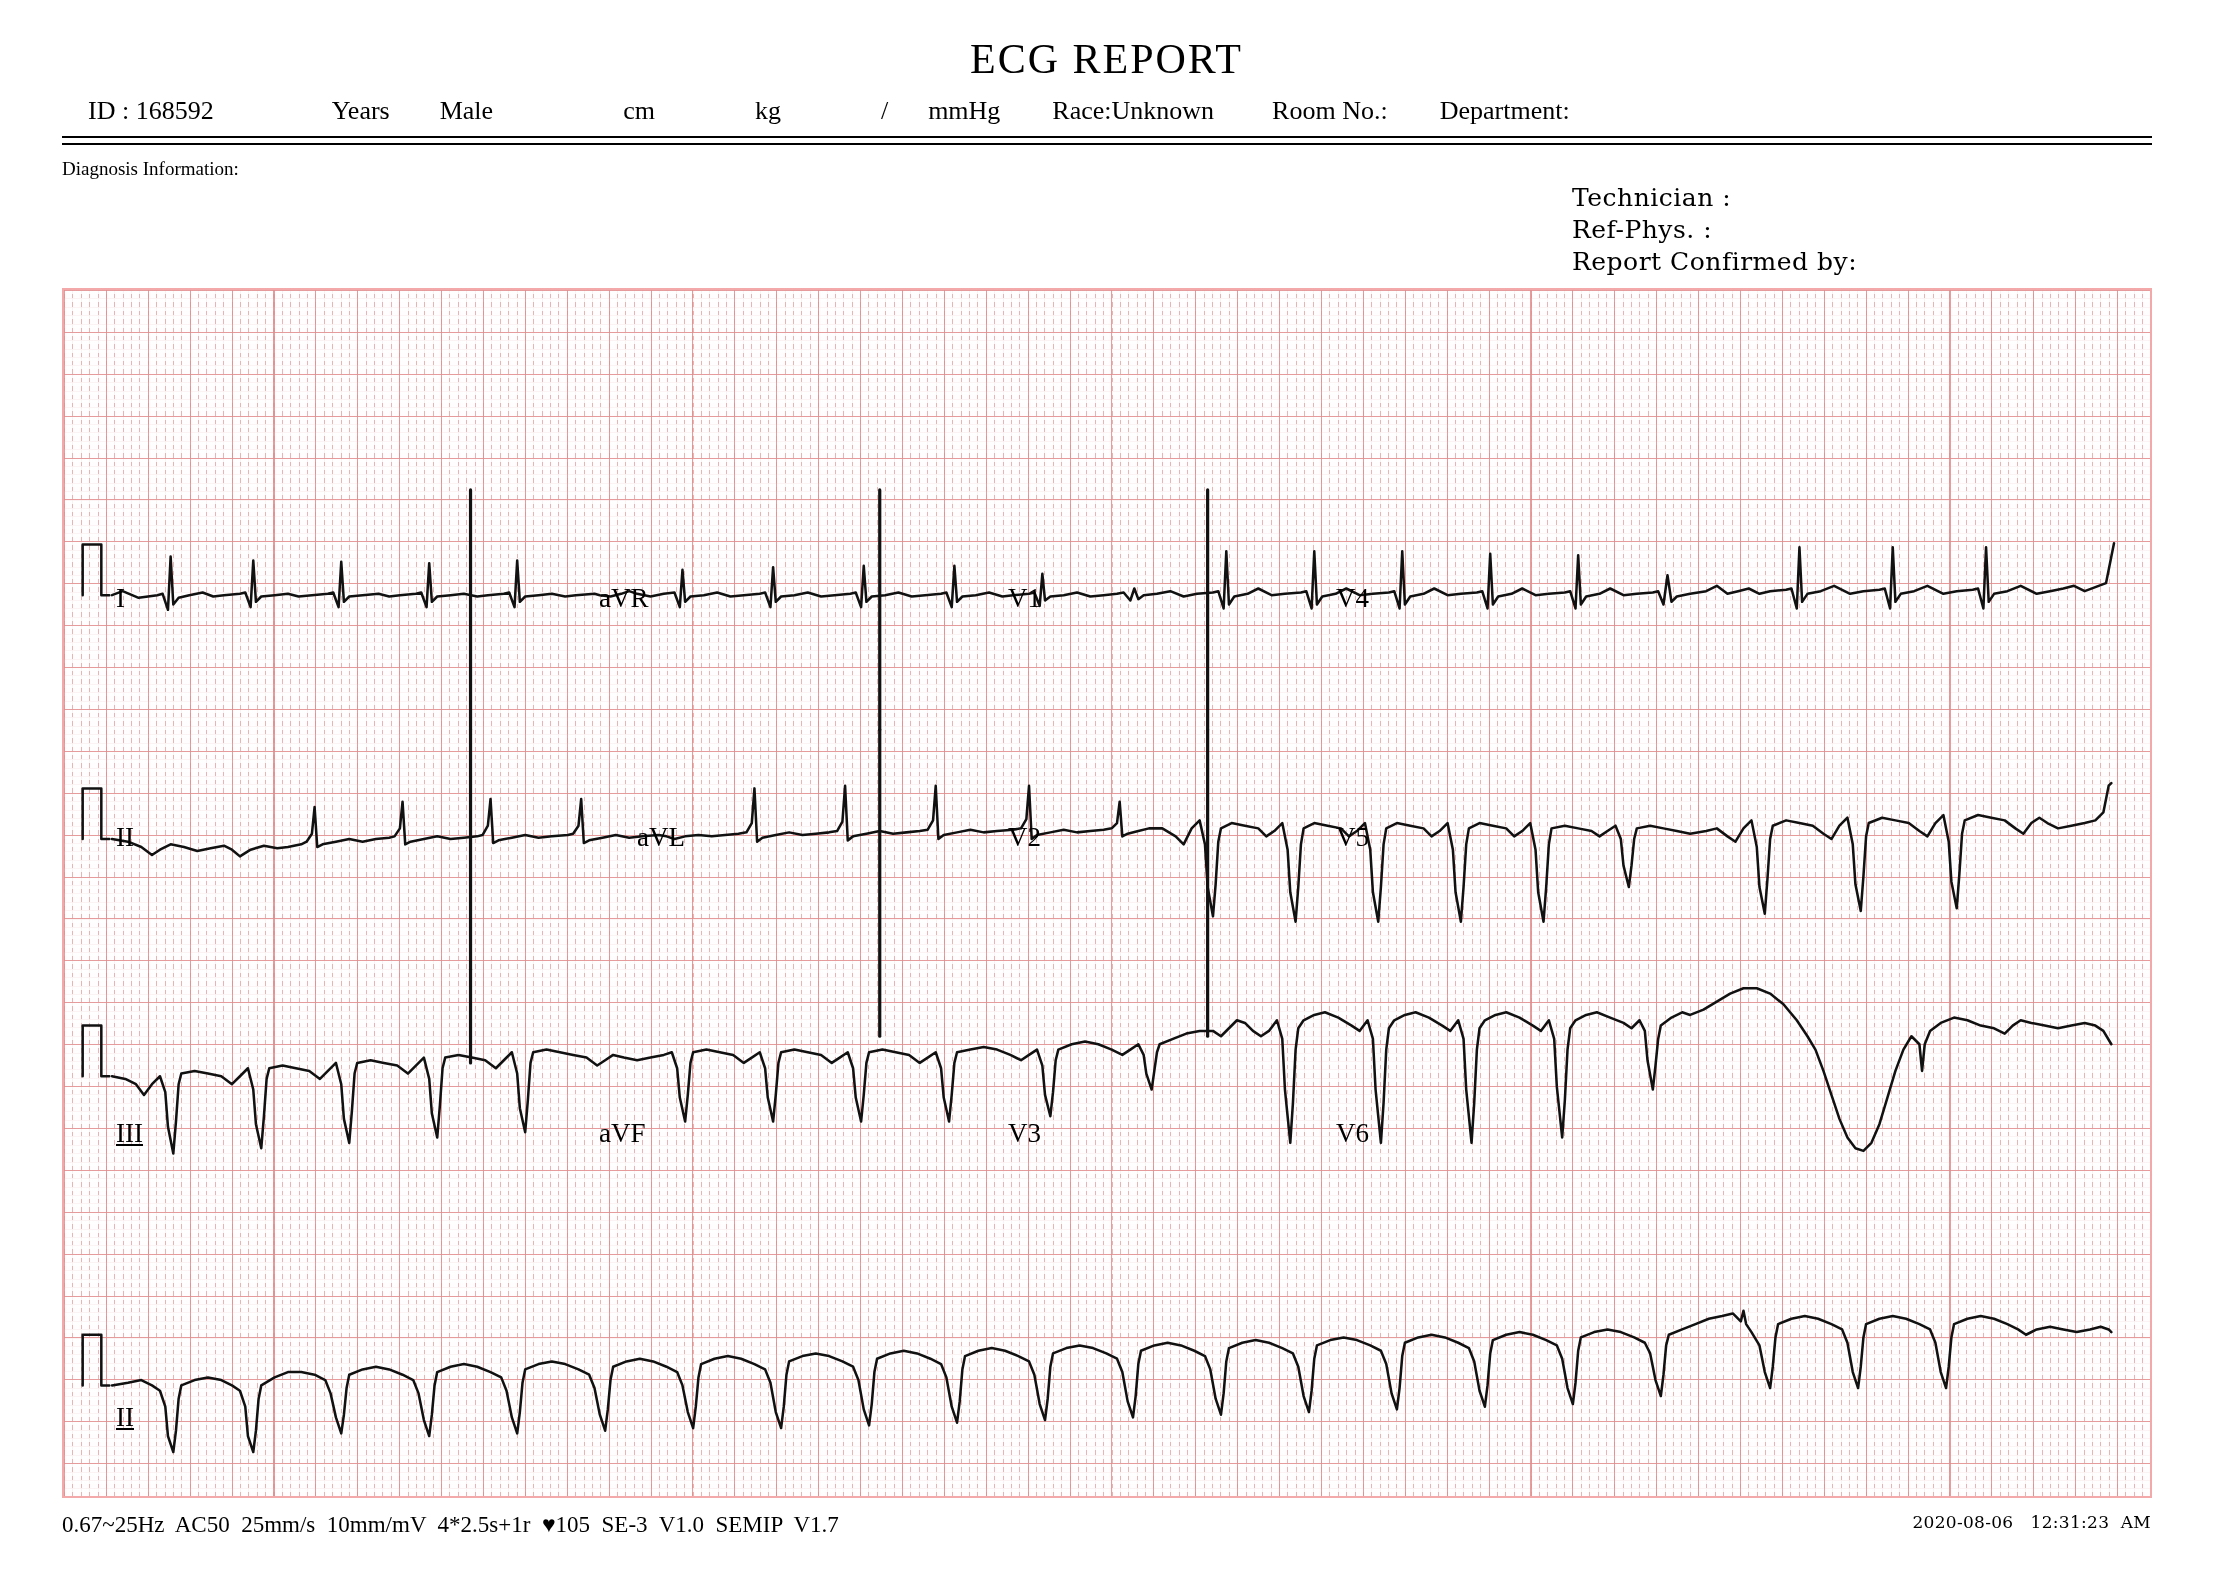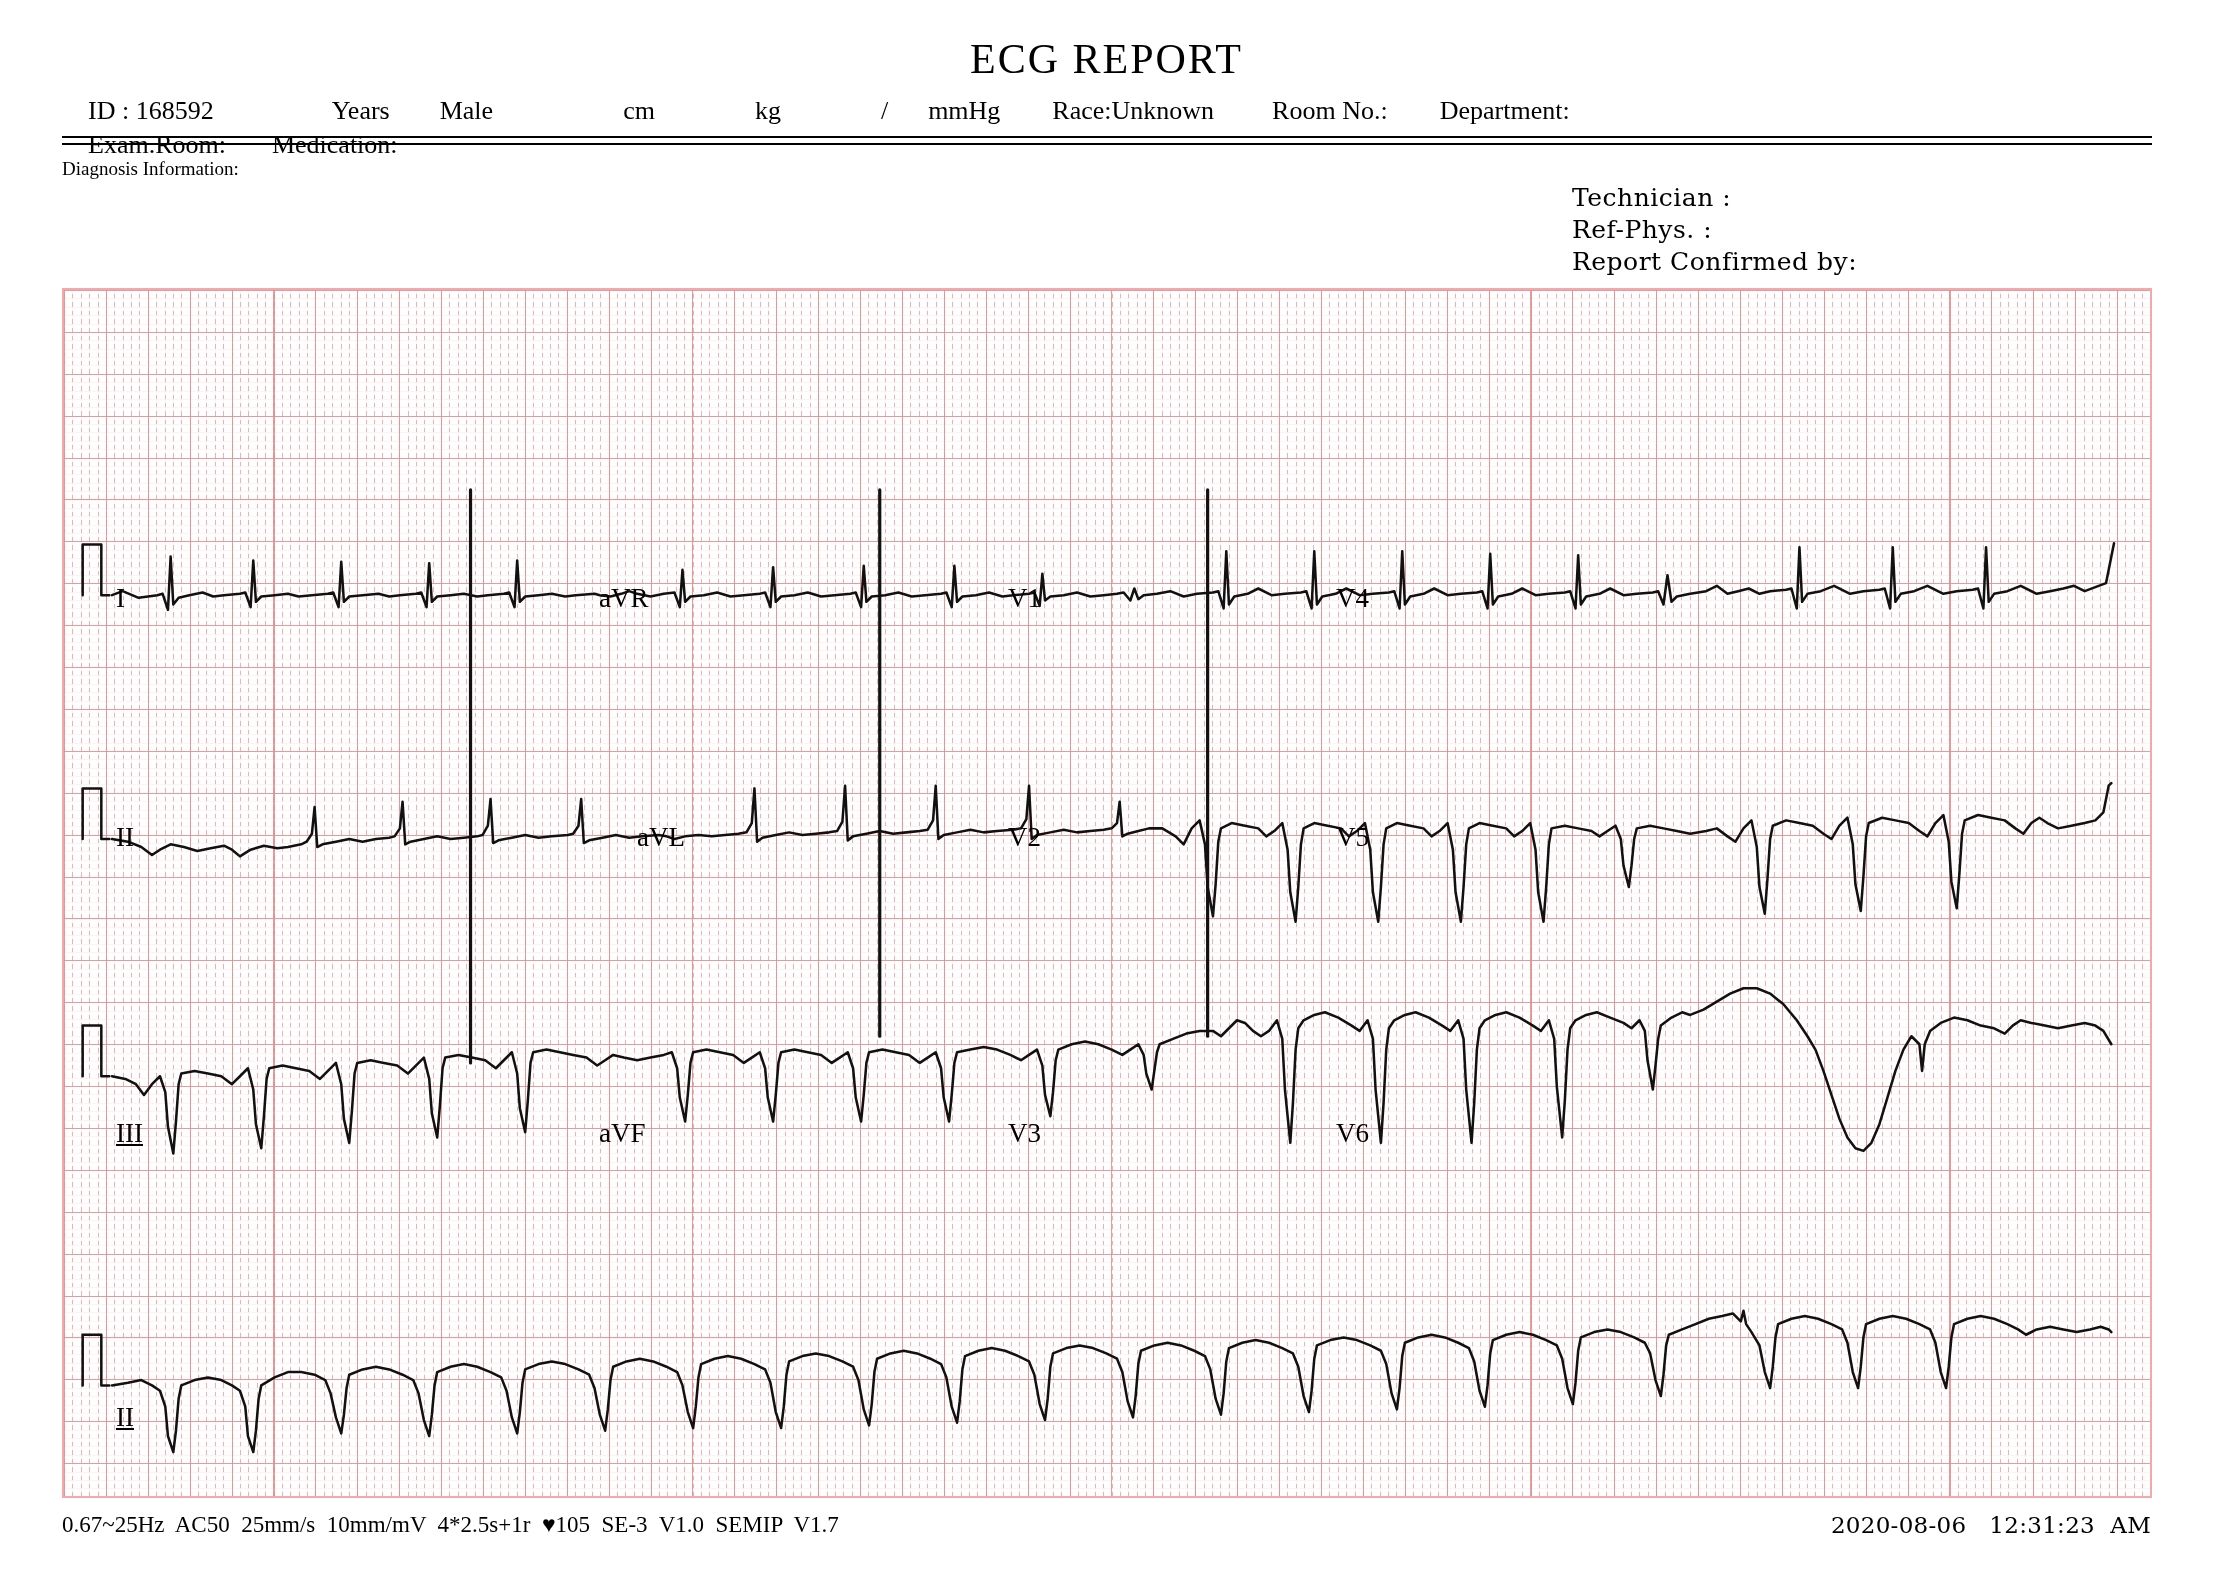--- a/index.html
+++ b/index.html
@@ -127,40 +127,37 @@
     left: 62px;
     top: 1512px;
     font-size: 23px;
     font-family: "Liberation Serif", serif;
     white-space: pre;
   }
   #footer-right {
     position: absolute;
     right: 62px;
     top: 1512px;
-    font-size: 23px;
+    font-size: 17px;
     font-family: "DejaVu Serif", serif;
     white-space: pre;
     letter-spacing: 0.3px;
   }
 </style>
 </head>
 <body>
 
 <div class="page">
 
   <div class="title">ECG  REPORT</div>
 
   <div class="demo-line" id="demo-row1">
     <span>ID : 168592</span><span style="display:inline-block;width:118px"></span><span>Years</span><span style="display:inline-block;width:50px"></span><span>Male</span><span style="display:inline-block;width:130px"></span><span>cm</span><span style="display:inline-block;width:100px"></span><span>kg</span><span style="display:inline-block;width:100px"></span><span>/</span><span style="display:inline-block;width:40px"></span><span>mmHg</span><span style="display:inline-block;width:52px"></span><span>Race:Unknown</span><span style="display:inline-block;width:58px"></span><span>Room No.:</span><span style="display:inline-block;width:52px"></span><span>Department:</span>
   </div>
 
-  <div class="demo-line" id="demo-row2">
-    <span>Exam.Room:</span><span style="display:inline-block;width:46px"></span><span>Medication:</span>
-  </div>
 
   <div class="hr-double"></div>
 
   <div id="diagnosis">Diagnosis  Information:</div>
 
   <div class="sig-block">
     <div>Technician :</div>
     <div>Ref-Phys. :</div>
     <div>Report Confirmed by:</div>
   </div>

